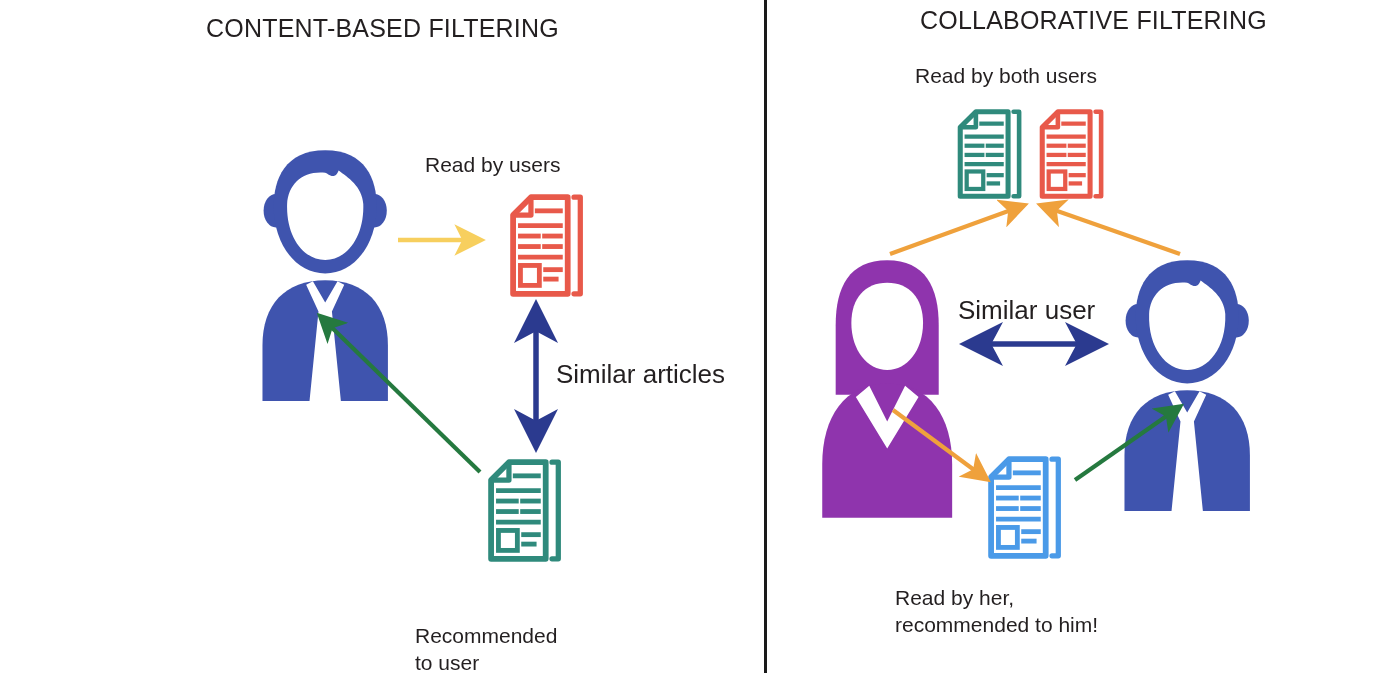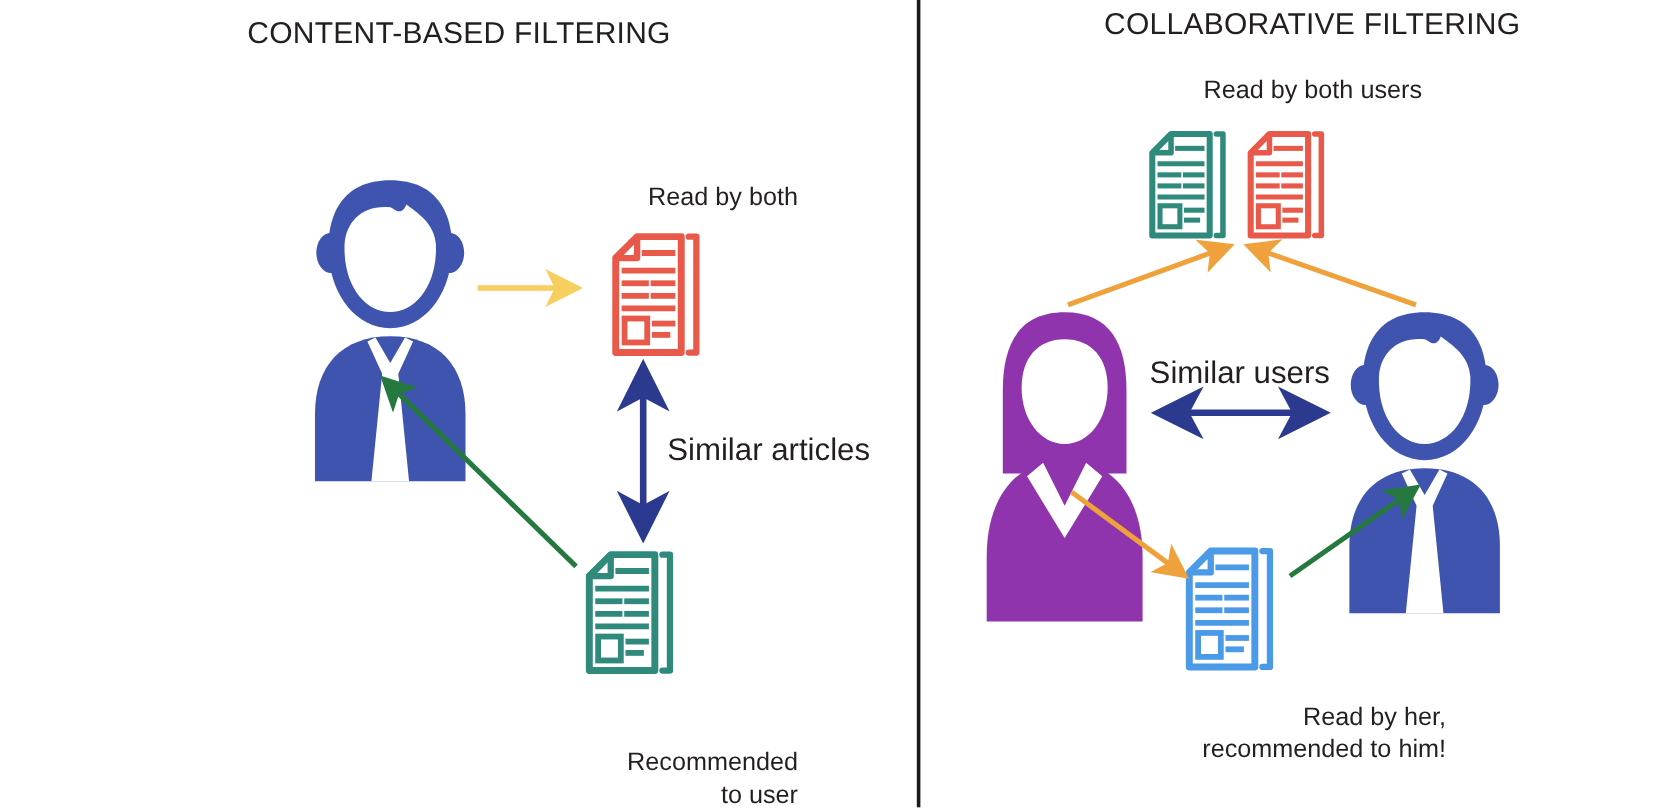--- a/index.html
+++ b/index.html
@@ -37,21 +37,21 @@
     font-weight: 400;
     white-space: nowrap;
   }
   #title-left  { top: 14px; left: 0; }
   #title-right { top: 6px; left: 0; padding-left: 22px; }
 
   .caption {
     position: absolute;
     font-size: 21px;
     color: #231f20;
-    text-align: right;
+    text-align: left;
     line-height: 1.28;
     white-space: pre-line;
     font-weight: 400;
   }
 
   .phrase {
     position: absolute;
     font-size: 26px;
     color: #231f20;
     white-space: nowrap;
@@ -72,30 +72,30 @@
   <div class="panel" id="panel-left">
     <div class="title" id="title-left">CONTENT-BASED FILTERING</div>
   </div>
 
   <div class="panel" id="panel-right">
     <div class="title" id="title-right">COLLABORATIVE FILTERING</div>
   </div>
 
   <div class="divider"></div>
 
-  <div class="caption" style="left:425px; top:152px; width:240px;">Read by both</div>
+  <div class="caption" style="left:425px; top:152px; width:240px;">Read by users</div>
 
   <div class="phrase" style="left:556px; top:359px;">Similar articles</div>
 
   <div class="caption" style="left:415px; top:578px; width:250px;margin-top:45px;">Recommended
 to user</div>
 
   <div class="caption" style="left:915px; top:63px; width:270px;">Read by both users</div>
 
-  <div class="phrase" style="left:958px; top:295px;">Similar users</div>
+  <div class="phrase" style="left:958px; top:295px;">Similar user</div>
 
   <div class="caption" style="left:895px; top:585px; width:310px;">Read by her,
 recommended to him!</div>
 
   <svg class="svg-layer" viewBox="0 0 1400 673" xmlns="http://www.w3.org/2000/svg">
     <defs>
 
       <g id="doc-glyph">
 
         <path d="M80 4 L86 4 L86 96 L80 96" fill="none" stroke="currentColor" stroke-width="5" stroke-linecap="round" stroke-linejoin="round"></path>

